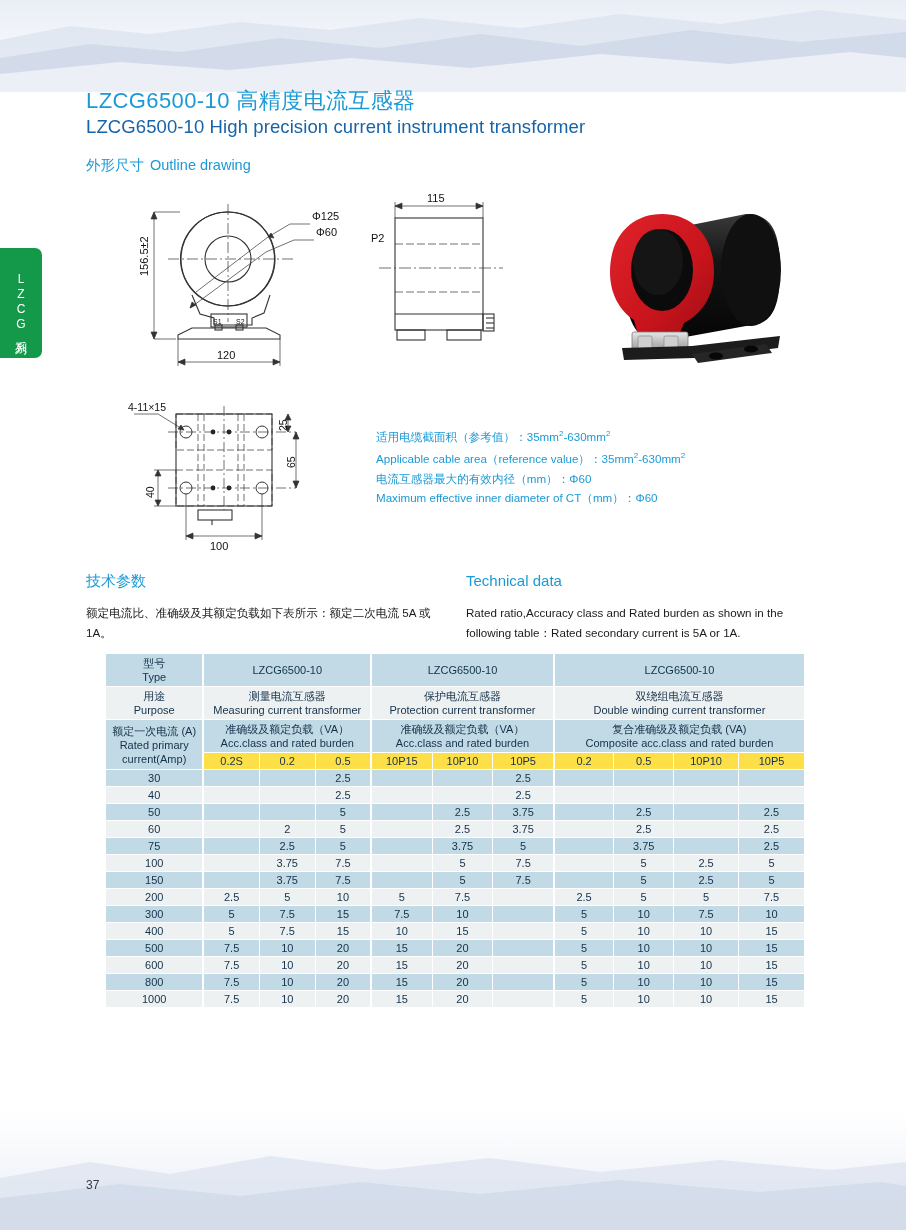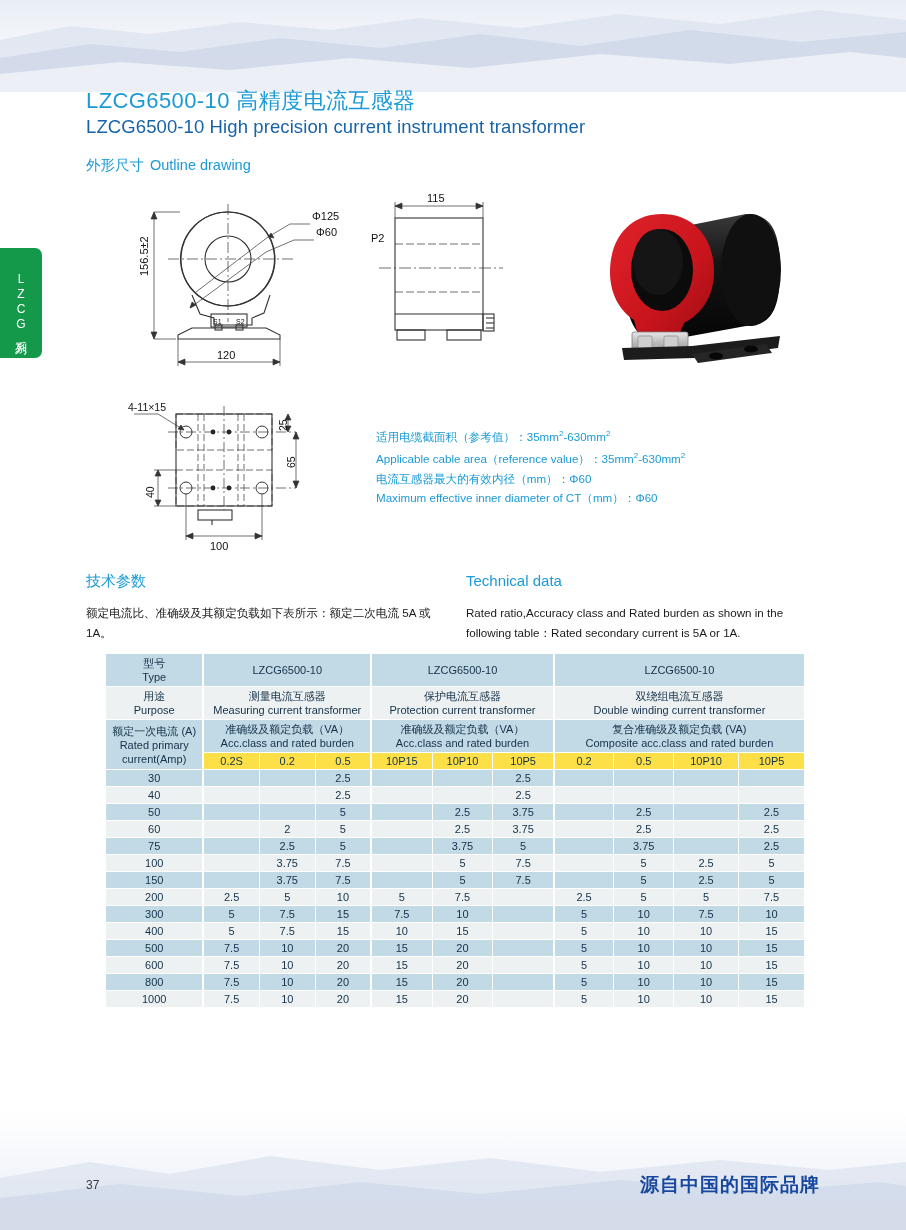--- a/index.html
+++ b/index.html
@@ -626,15 +626,14 @@
       </tbody>
   </table>
 
   <div class="mist-bottom">
     <svg class="mist-svg" style="bottom:0" width="906" height="118" viewBox="0 0 906 118" preserveAspectRatio="none">
       <path d="M0,66 L90,50 L170,62 L270,44 L380,58 L490,46 L600,60 L720,48 L830,58 L906,50 L906,118 L0,118 Z" fill="#dfe5f0" opacity="0.8"></path>
       <path d="M0,86 L120,72 L240,84 L360,70 L480,82 L620,68 L760,80 L880,70 L906,74 L906,118 L0,118 Z" fill="#ccd5e6" opacity="0.6"></path>
     </svg>
   </div>
   <div class="page-num">37</div>
-  <div class="footer-slogan">源自中国的国际品牌</div>
 
 </div>
 
 </body></html>

